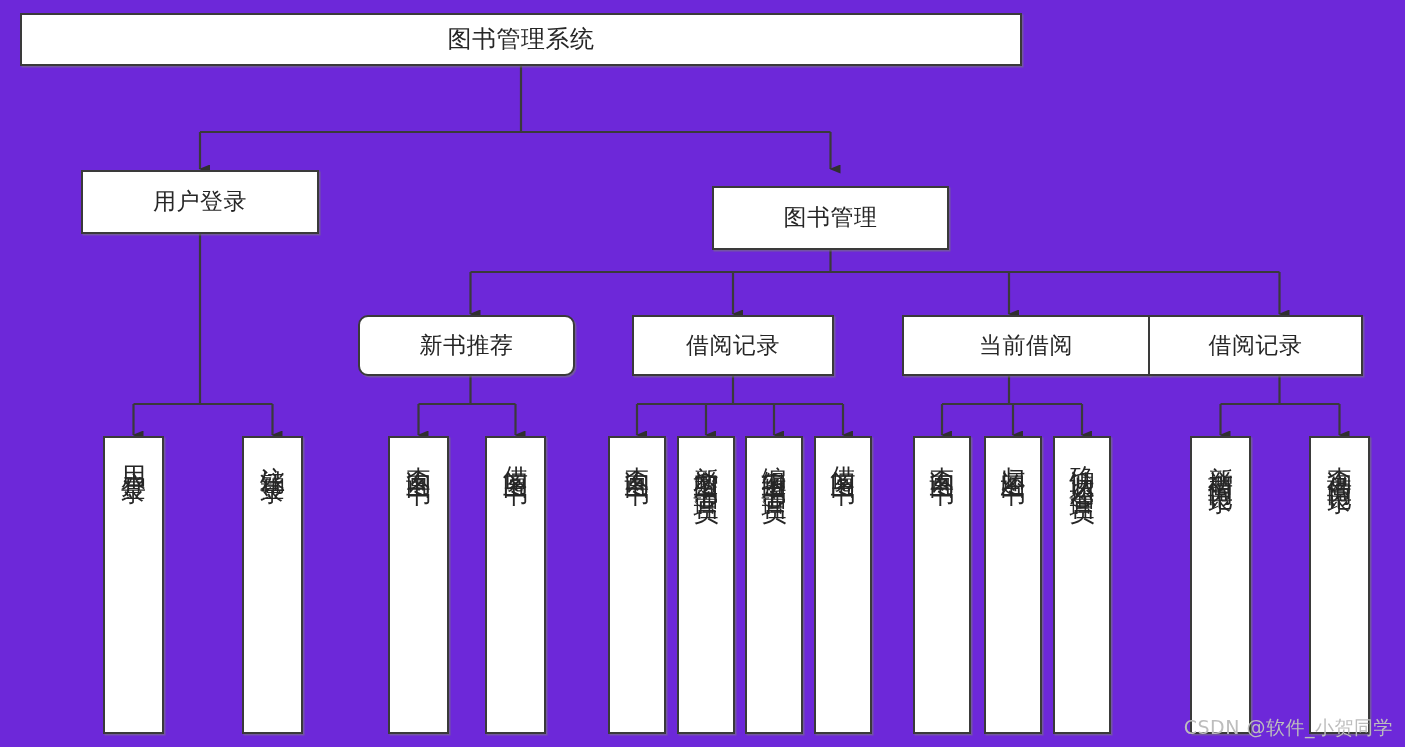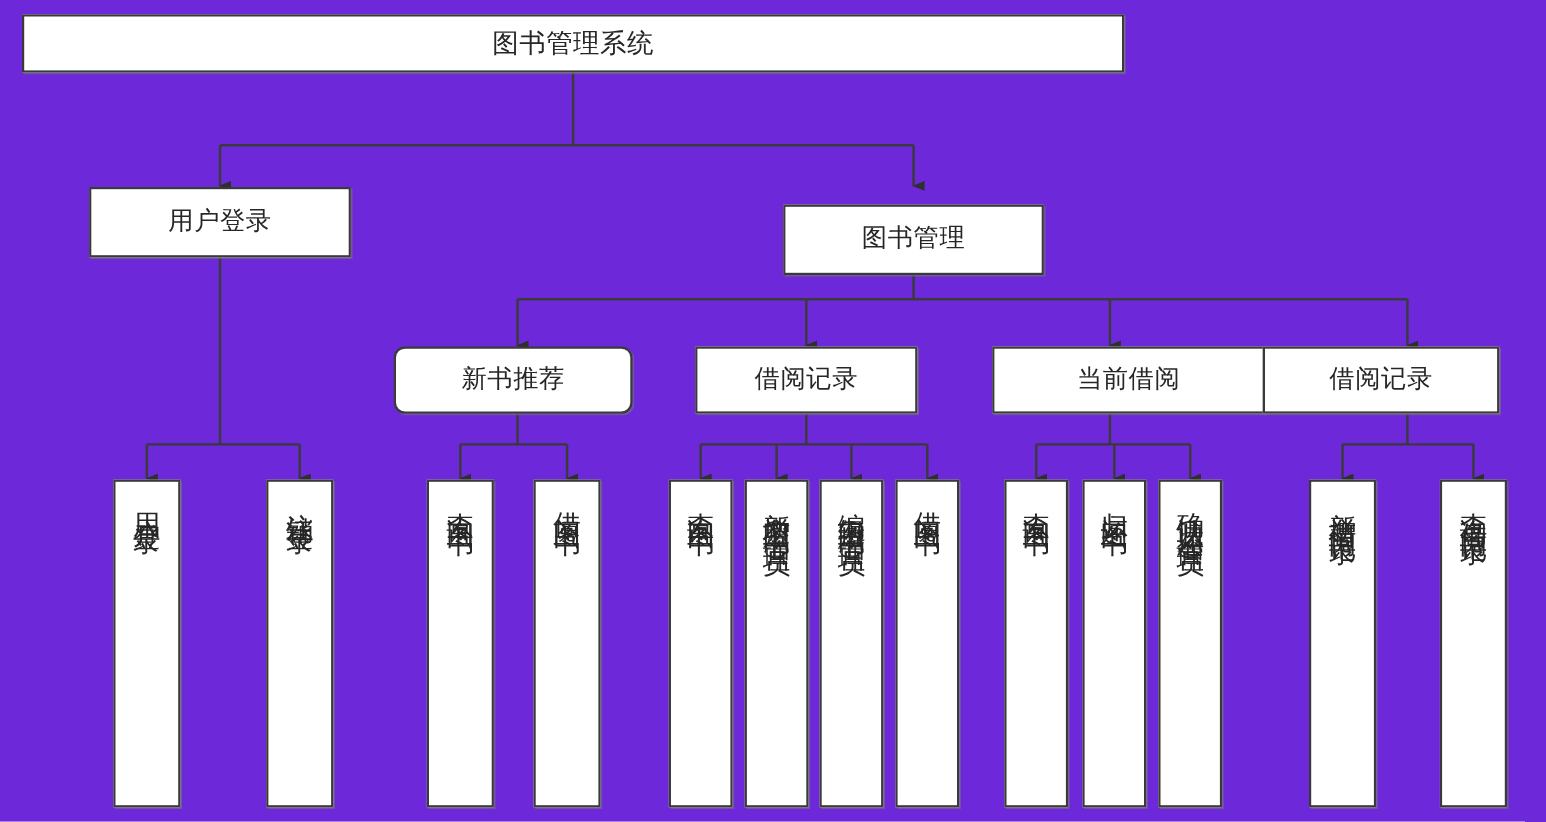--- a/index.html
+++ b/index.html
@@ -178,14 +178,15 @@
         <span class="label">确认归还（管理员）</span>
       </div>
       <div class="node vert" style="left: 1190px; top: 436px; width: 61px; height: 298px;">
         <span class="label">新增借阅记录</span>
       </div>
       <div class="node vert" style="left: 1309px; top: 436px; width: 61px; height: 298px;">
         <span class="label">查询借阅记录</span>
       </div>
     </div>
 
+  <div class="watermark">CSDN @软件_小贺同学</div>
 
 </div>
 
 </body></html>

